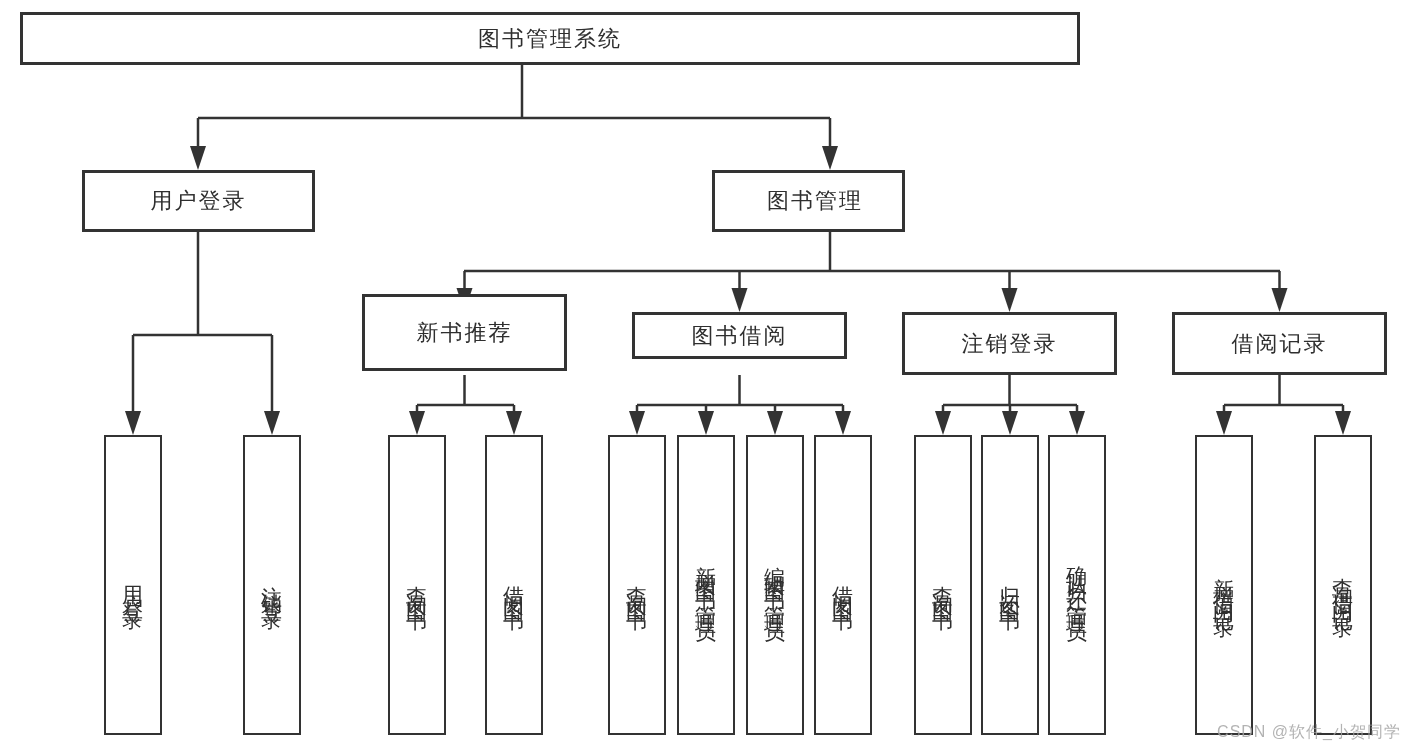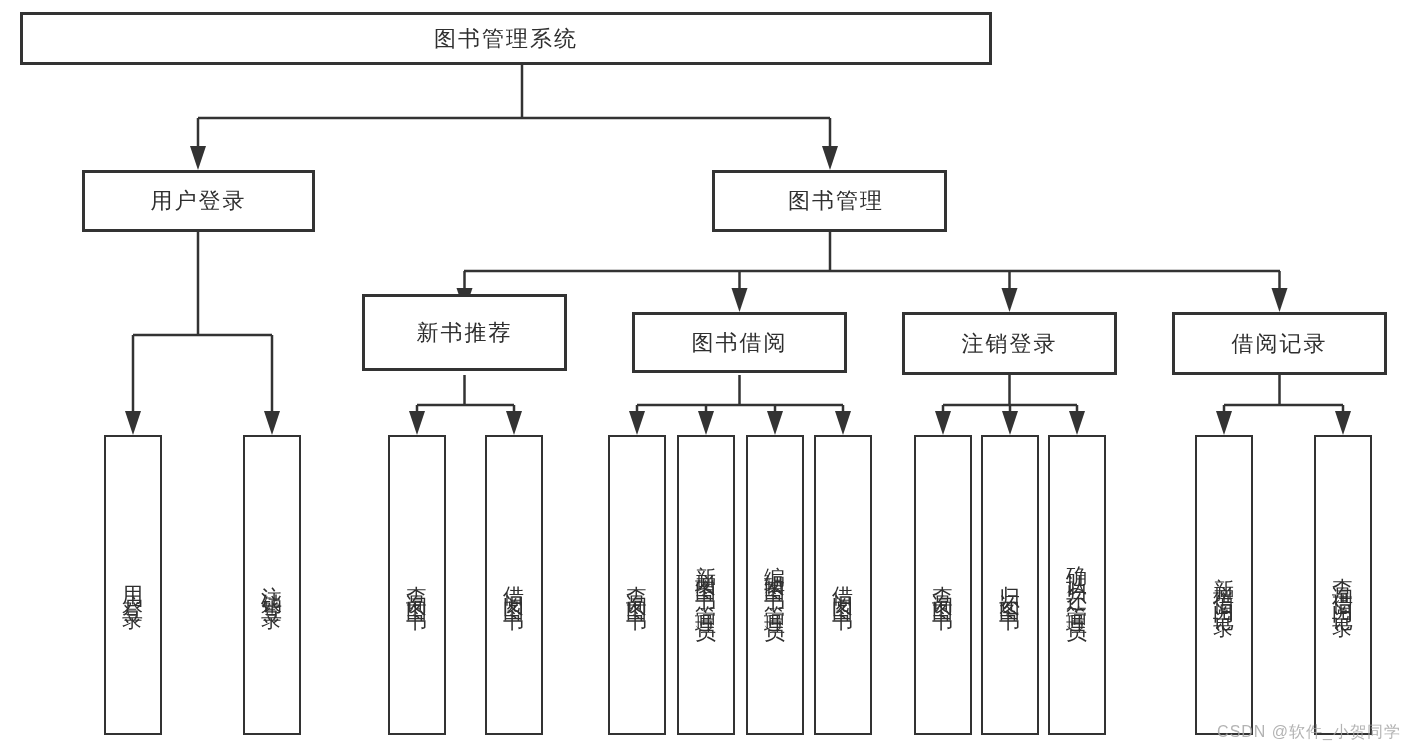--- a/index.html
+++ b/index.html
@@ -79,35 +79,35 @@
       <line x1="1077" y1="405" x2="1077" y2="417" stroke="#333333" stroke-width="2.5"></line>
       <polygon points="1069,411 1085,411 1077,435" fill="#333333"></polygon>
       <line x1="1279.5" y1="375" x2="1279.5" y2="405" stroke="#333333" stroke-width="2.5"></line>
       <line x1="1224" y1="405" x2="1343" y2="405" stroke="#333333" stroke-width="2.5"></line>
       <line x1="1224" y1="405" x2="1224" y2="417" stroke="#333333" stroke-width="2.5"></line>
       <polygon points="1216,411 1232,411 1224,435" fill="#333333"></polygon>
       <line x1="1343" y1="405" x2="1343" y2="417" stroke="#333333" stroke-width="2.5"></line>
       <polygon points="1335,411 1351,411 1343,435" fill="#333333"></polygon>
     </svg>
 
-  <div class="node" style="left:20px;top:12px;width:972px;height:53px;">
+  <div class="node" style="left:20px;top:12px;width:1060px;height:53px;">
     <span>图书管理系统</span>
   </div>
 
   <div class="node" style="left:82px;top:170px;width:233px;height:62px;">
     <span>用户登录</span>
   </div>
-  <div class="node" style="left:712px;top:170px;width:235px;height:62px;padding-left:13px;">
+  <div class="node" style="left:712px;top:170px;width:193px;height:62px;padding-left:13px;">
     <span>图书管理</span>
   </div>
 
   <div class="node" style="left:362px;top:294px;width:205px;height:77px;">
     <span>新书推荐</span>
   </div>
-  <div class="node" style="left:632px;top:312px;width:215px;height:61px;">
+  <div class="node" style="left:632px;top:312px;width:215px;height:47px;">
     <span>图书借阅</span>
   </div>
   <div class="node" style="left:902px;top:312px;width:215px;height:63px;">
     <span>注销登录</span>
   </div>
   <div class="node" style="left:1172px;top:312px;width:215px;height:63px;">
     <span>借阅记录</span>
   </div>
 
   <div class="node leaf" style="left:104px;top:435px;width:58px;height:300px;">

